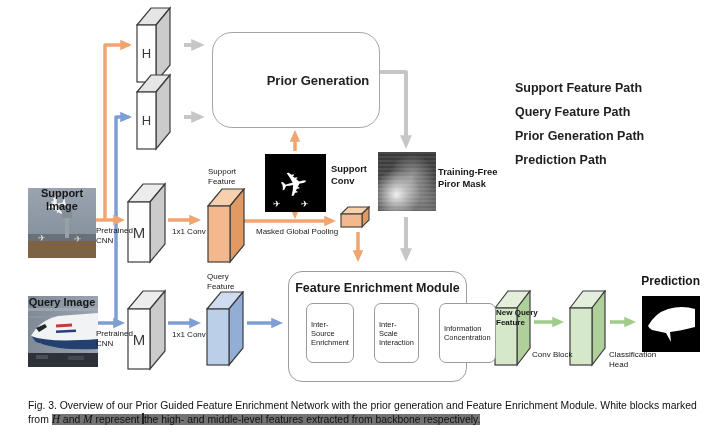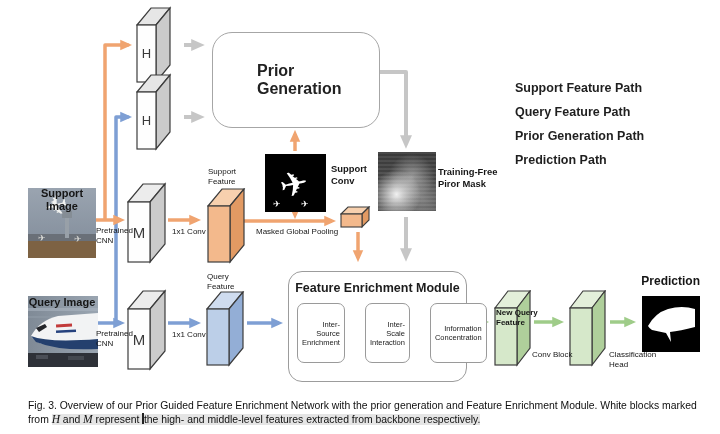--- a/index.html
+++ b/index.html
@@ -10,42 +10,42 @@
   
   .lbl{position:absolute;color:#161616;}
   .tiny{font-size:8px;line-height:9.5px;}
   .smallbold{font-size:9.4px;font-weight:bold;line-height:11.5px;}
   .imglabel{font-size:11px;font-weight:bold;line-height:13px;text-align:center;margin-top:30px;}
   .face-label{position:absolute;display:flex;align-items:center;justify-content:center;
               color:#3a3a3a;font-size:13px;}
   
   .roundbox{position:absolute;border:1.5px solid #a6a6a6;border-radius:20px;background:#fff;
             display:flex;align-items:center;justify-content:center;}
-  .pg-title{font-size:16px;font-weight:bold;color:#222;padding-left:44px;}
+  .pg-title{font-size:13px;font-weight:bold;color:#222;padding-left:44px;}
   .fem{position:absolute;border:1.5px solid #9c9c9c;border-radius:14px;background:#fff;}
   .fem-title{text-align:center;margin-top:9px;font-size:12.5px;font-weight:bold;color:#1c1c1c;}
-  .fem-row{display:flex;gap:20px;margin:8px 9px 0 8px;text-align:right;}
+  .fem-row{display:flex;gap:20px;margin:8px 9px 0 17px;}
   .fem-box{flex:1;height:54px;border:1px solid #9a9a9a;border-radius:7px;background:#fff;
            display:flex;align-items:center;padding:2px 4px;font-size:7.5px;line-height:9px;color:#222;}
   
   .maskimg{position:absolute;background:#000;overflow:hidden;}
   .tfmask{position:absolute;overflow:hidden;
     background:
       radial-gradient(circle at 32% 72%, rgba(250,250,250,.95), rgba(250,250,250,0) 42%),
       radial-gradient(circle at 58% 42%, rgba(215,215,215,.55), rgba(0,0,0,0) 48%),
       radial-gradient(circle at 75% 78%, rgba(190,190,190,.45), rgba(0,0,0,0) 38%),
       repeating-linear-gradient(180deg, rgba(255,255,255,.06) 0 2px, rgba(0,0,0,.08) 2px 4px),
       linear-gradient(#3d3d3d,#5a5a5a);}
   
   .legend{position:absolute;display:flex;flex-direction:column;gap:7px;}
   .legend-row{display:flex;align-items:flex-start;gap:25px;height:17px;flex-direction:column;}
   .legend-label{font-size:12.5px;font-weight:bold;color:#1f1f1f;white-space:nowrap;}
   
   .caption{position:absolute;font-size:10.4px;line-height:13.6px;color:#0f0f0f;}
-  .hl{background:#e5e5e5;}
+  .hl{background:#737373;}
   .mathvar{font-family:"Liberation Serif",serif;font-style:italic;font-size:11.5px;}
   .caret{display:inline-block;width:1.5px;height:11px;background:#222;vertical-align:-1.5px;}
 </style>
 </head>
 <body>
 
 <div id="stage">
 
   <svg class="abs" style="left:0;top:0;" width="720" height="434" viewBox="0 0 720 434">
     <defs>

